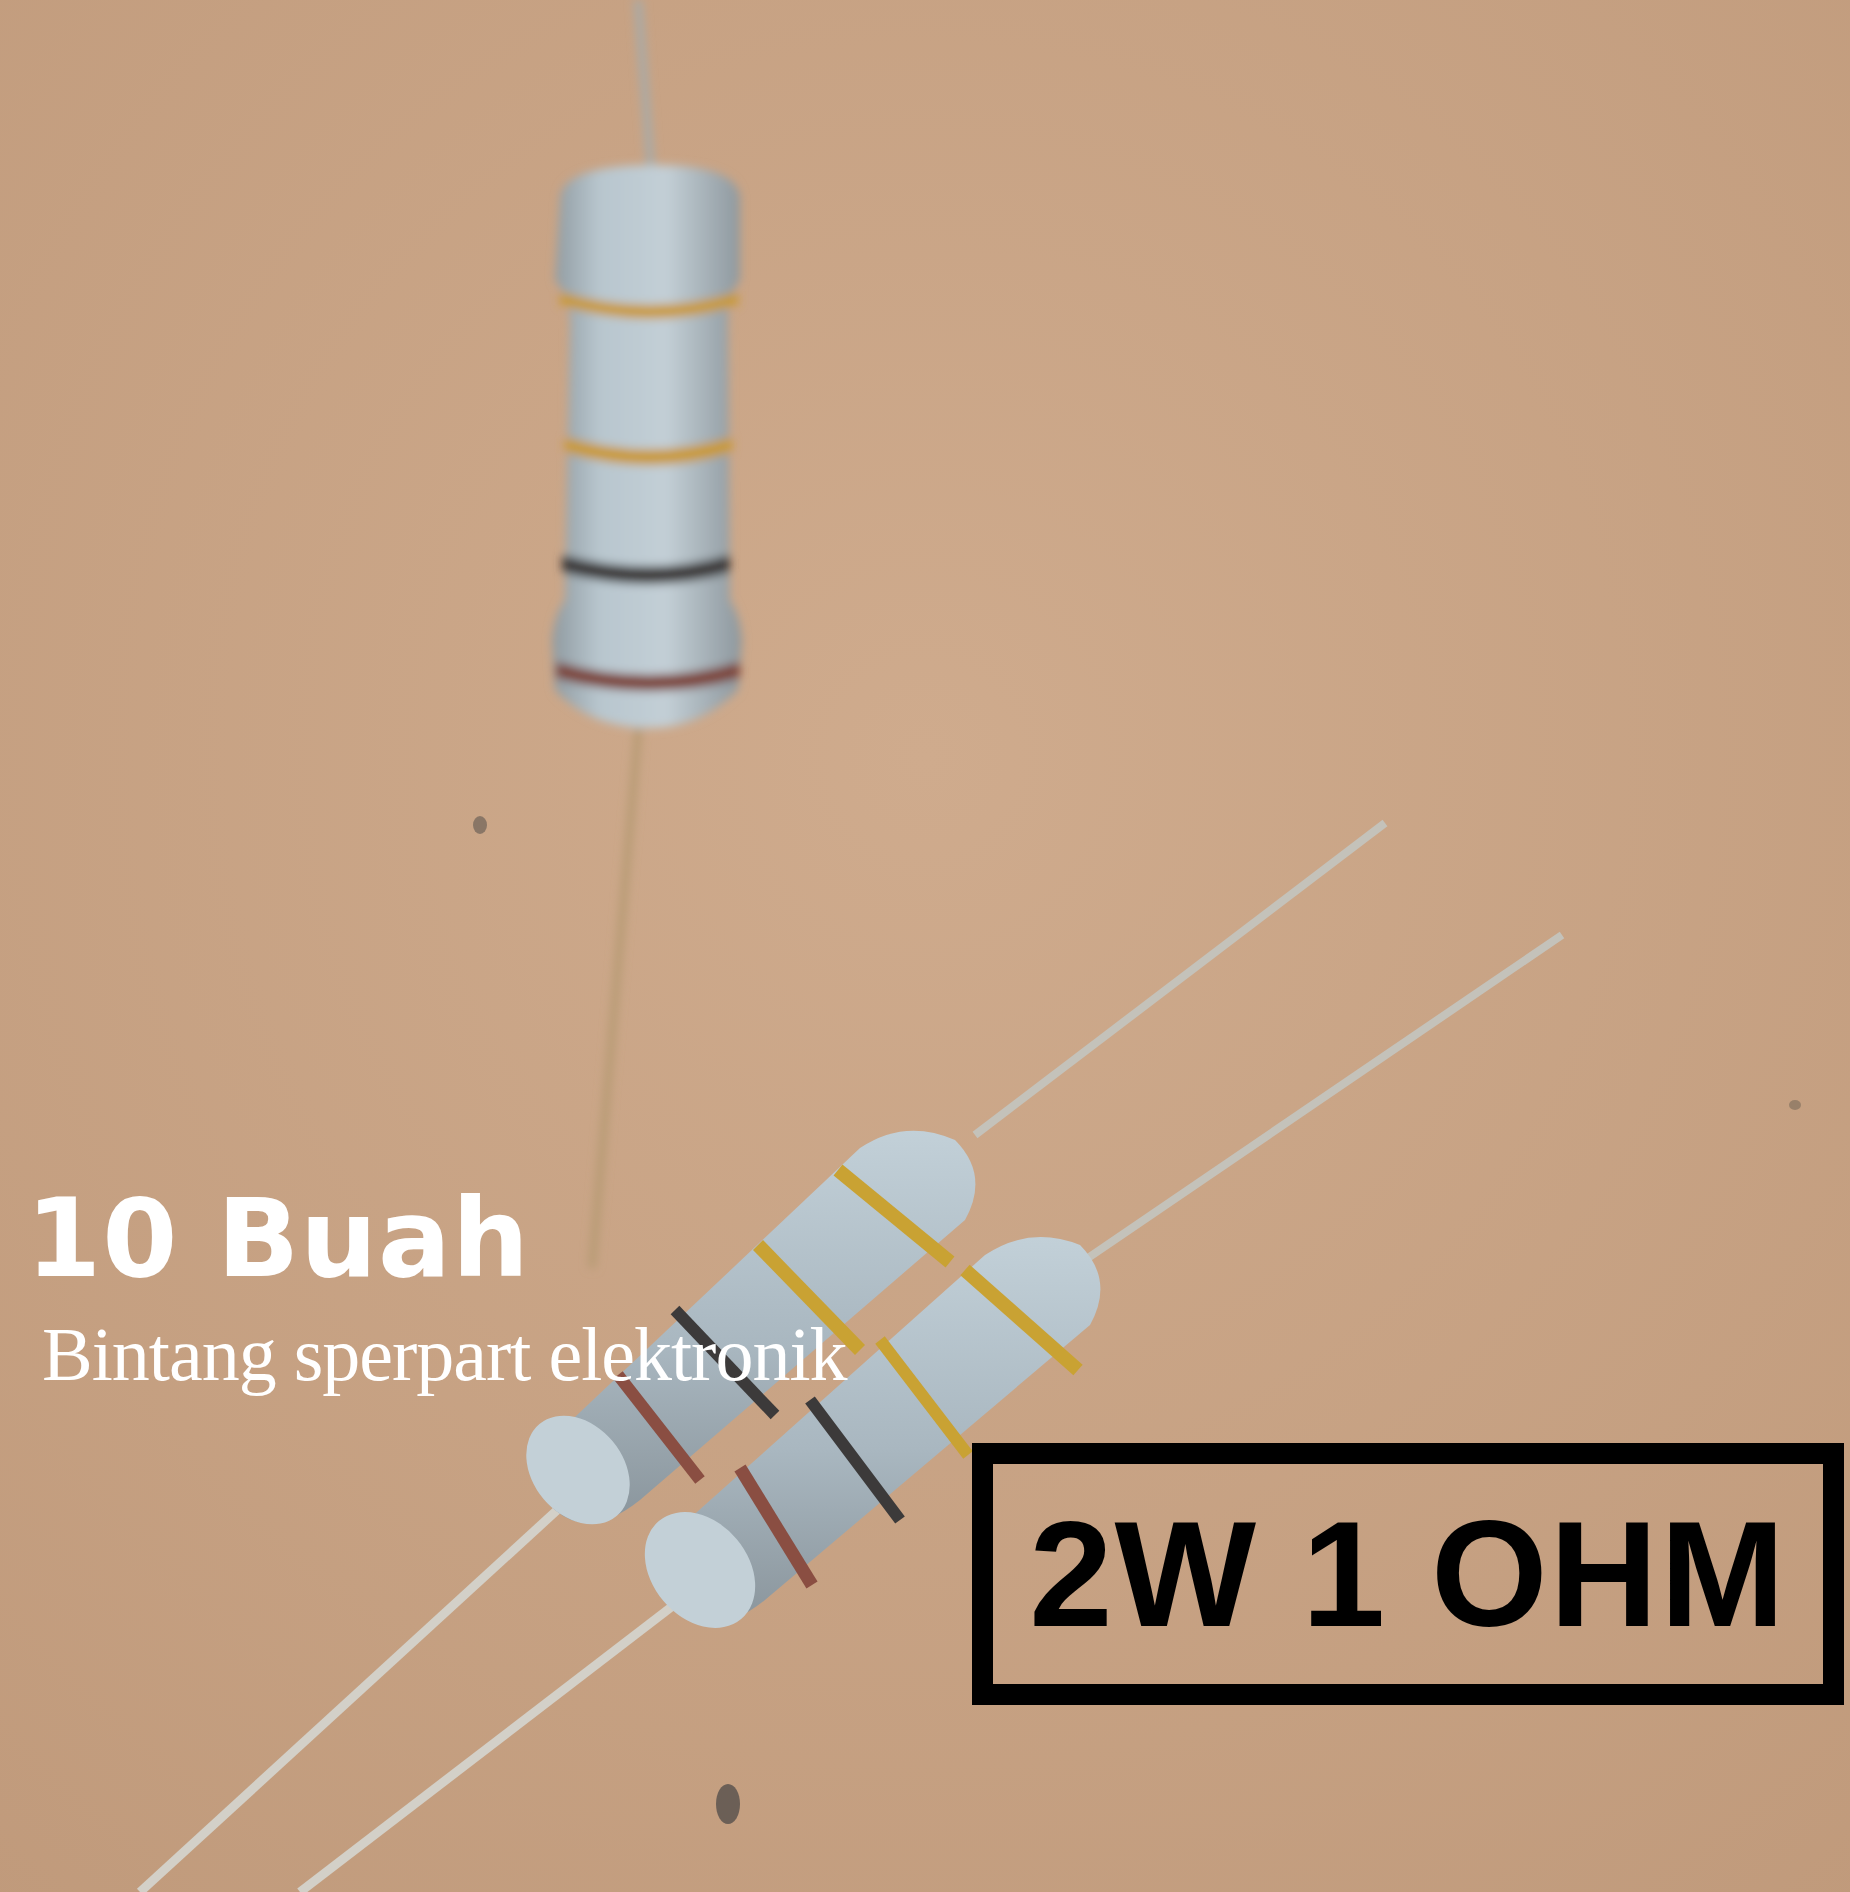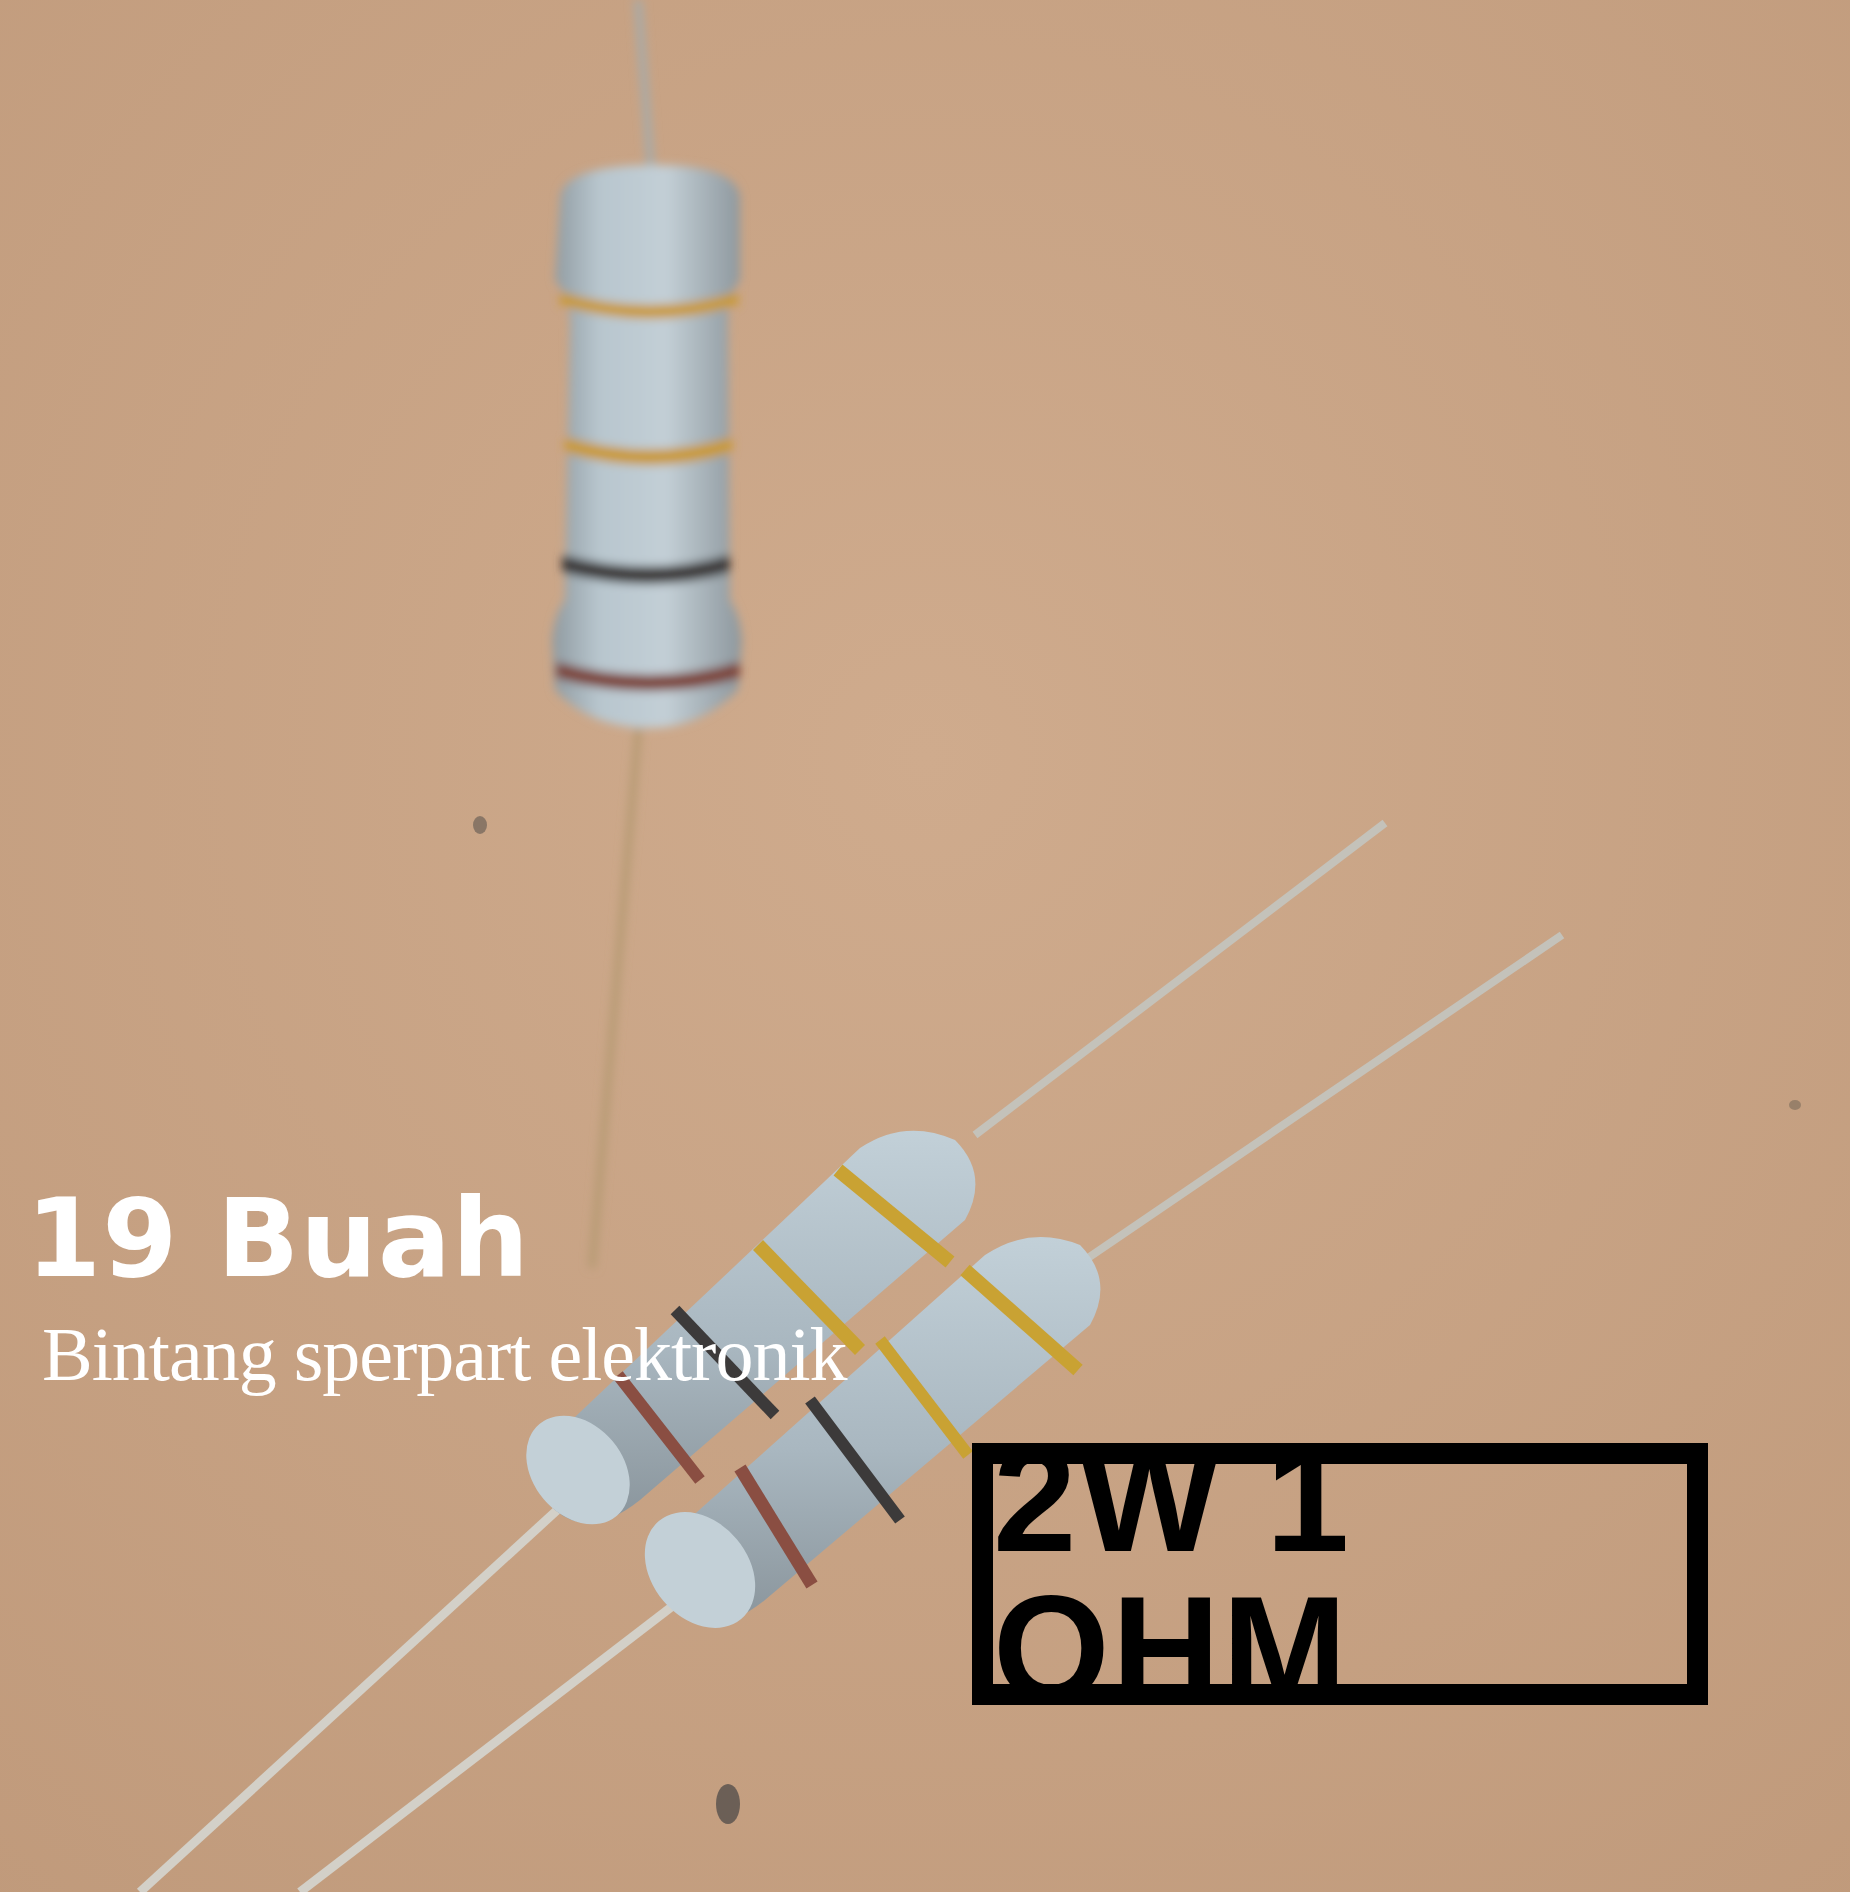--- a/index.html
+++ b/index.html
@@ -4,21 +4,21 @@
 <style>
   html, body { margin: 0; padding: 0; }
   body { width: 1850px; height: 1892px; overflow: hidden; position: relative;
          background: #c8a486; font-family: "Liberation Sans", sans-serif; }
   .scene { position: absolute; inset: 0; }
   .scene svg { position: absolute; inset: 0; width: 1850px; height: 1892px; }
   .qty { position: absolute; left: 26px; top: 1185px; font-size: 108px; font-weight: 700;
          color: #ffffff; line-height: 1; letter-spacing: 1px; font-family: "DejaVu Sans", sans-serif; }
   .shop { position: absolute; left: 42px; top: 1316px; font-size: 76px; font-weight: 400;
           color: #ffffff; line-height: 1; font-family: Liberation Serif, serif; letter-spacing: -1px; }
-  .spec-box { position: absolute; left: 972px; top: 1443px; width: 736px; height: 262px;
+  .spec-box { position: absolute; left: 972px; top: 1443px; width: 872px; height: 262px;
               box-sizing: border-box; border: 21px solid #000; display: flex; align-items: center; justify-content: center; }
   .spec { font-size: 150px; font-weight: 700; color: #000; line-height: 1; letter-spacing: 2px; }
 </style>
 </head>
 <body>
 
 <div class="scene">
   <svg viewBox="0 0 1850 1892" xmlns="http://www.w3.org/2000/svg">
     <defs>
       <radialGradient id="paper" cx="50%" cy="40%" r="80%">
@@ -78,17 +78,17 @@
       <path d="M660 1545 L985 1255 Q1030 1225 1080 1245 Q1115 1280 1090 1325 L765 1600 Q715 1640 680 1612 Q645 1580 660 1545 Z" fill="url(#bodyD)"></path>
       <ellipse cx="700" cy="1570" rx="48" ry="64" transform="rotate(-40 700 1570)" fill="#c3d0d7"></ellipse>
       <path d="M965 1270 L1078 1370" stroke="#c9a233" stroke-width="14" fill="none"></path>
       <path d="M880 1340 L968 1455" stroke="#c9a233" stroke-width="12" fill="none"></path>
       <path d="M810 1400 L900 1520" stroke="#3c3a3a" stroke-width="12" fill="none"></path>
       <path d="M740 1468 L812 1585" stroke="#8a4e42" stroke-width="13" fill="none"></path>
     </g>
   </svg>
 </div>
 
-<div class="qty">19 Buah</div>
+<div class="qty">10 Buah</div>
 <div class="shop">Bintang sperpart elektronik</div>
 <div class="spec-box">
   <span class="spec">2W 1 OHM</span>
 </div>
 
 </body></html>

